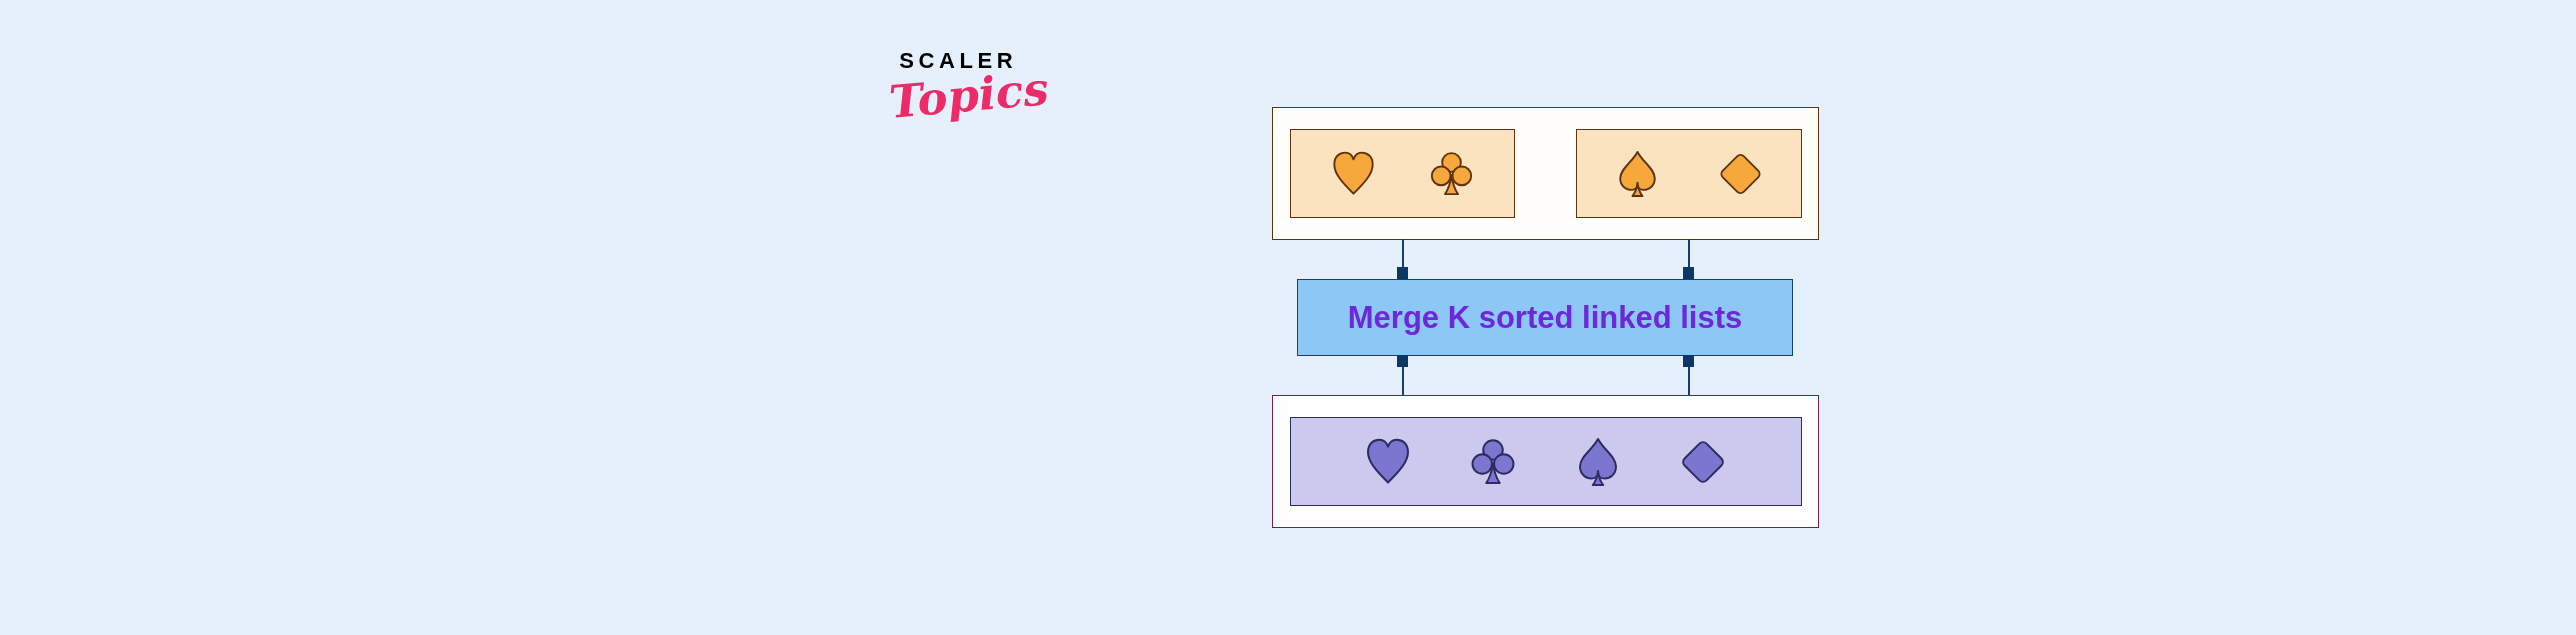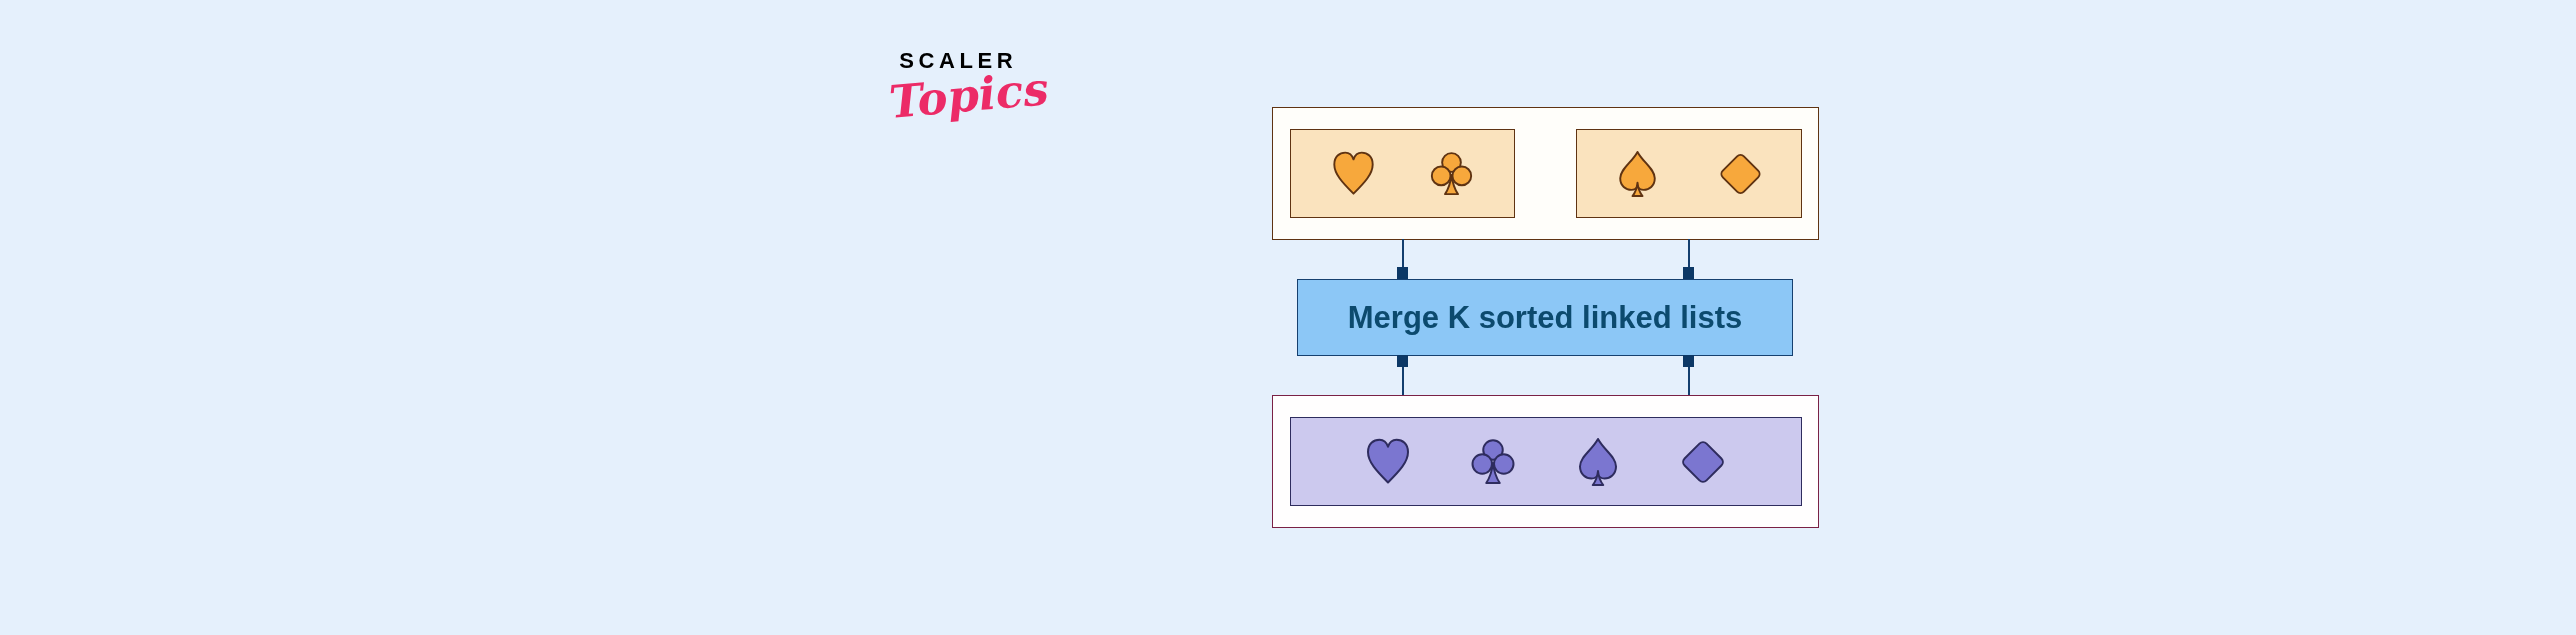--- a/index.html
+++ b/index.html
@@ -170,21 +170,21 @@
         </svg>
       </div>
   </div>
 
   <div class="connector-line line-t1" style="background-color: rgb(19, 62, 110);"></div>
   <div class="connector-line line-t2" style="background-color: rgb(19, 62, 110);"></div>
   <div class="connector-port port-t1" style="background-color: rgb(12, 56, 102);"></div>
   <div class="connector-port port-t2" style="background-color: rgb(12, 56, 102);"></div>
 
   <div class="box title-box" style="background-color: rgb(140, 199, 246); border-color: rgb(22, 64, 111);">
-    <div class="title-label" style="color: #0c4a6e;">Merge K sorted linked lists</div>
+    <div class="title-label" style="color: #6d28d9;">Merge K sorted linked lists</div>
   </div>
 
   <div class="connector-port port-b1" style="background-color: rgb(12, 56, 102);"></div>
   <div class="connector-port port-b2" style="background-color: rgb(12, 56, 102);"></div>
   <div class="connector-line line-b1" style="background-color: rgb(19, 62, 110);"></div>
   <div class="connector-line line-b2" style="background-color: rgb(19, 62, 110);"></div>
 
   <div class="box output-group" style="background-color: rgb(255, 254, 254); border-color: rgb(122, 33, 69);">
     <div class="merged-card" style="background-color: rgb(204, 201, 238); border-color: rgb(46, 44, 94);">
         <svg class="suit" viewBox="0 0 100 100">

